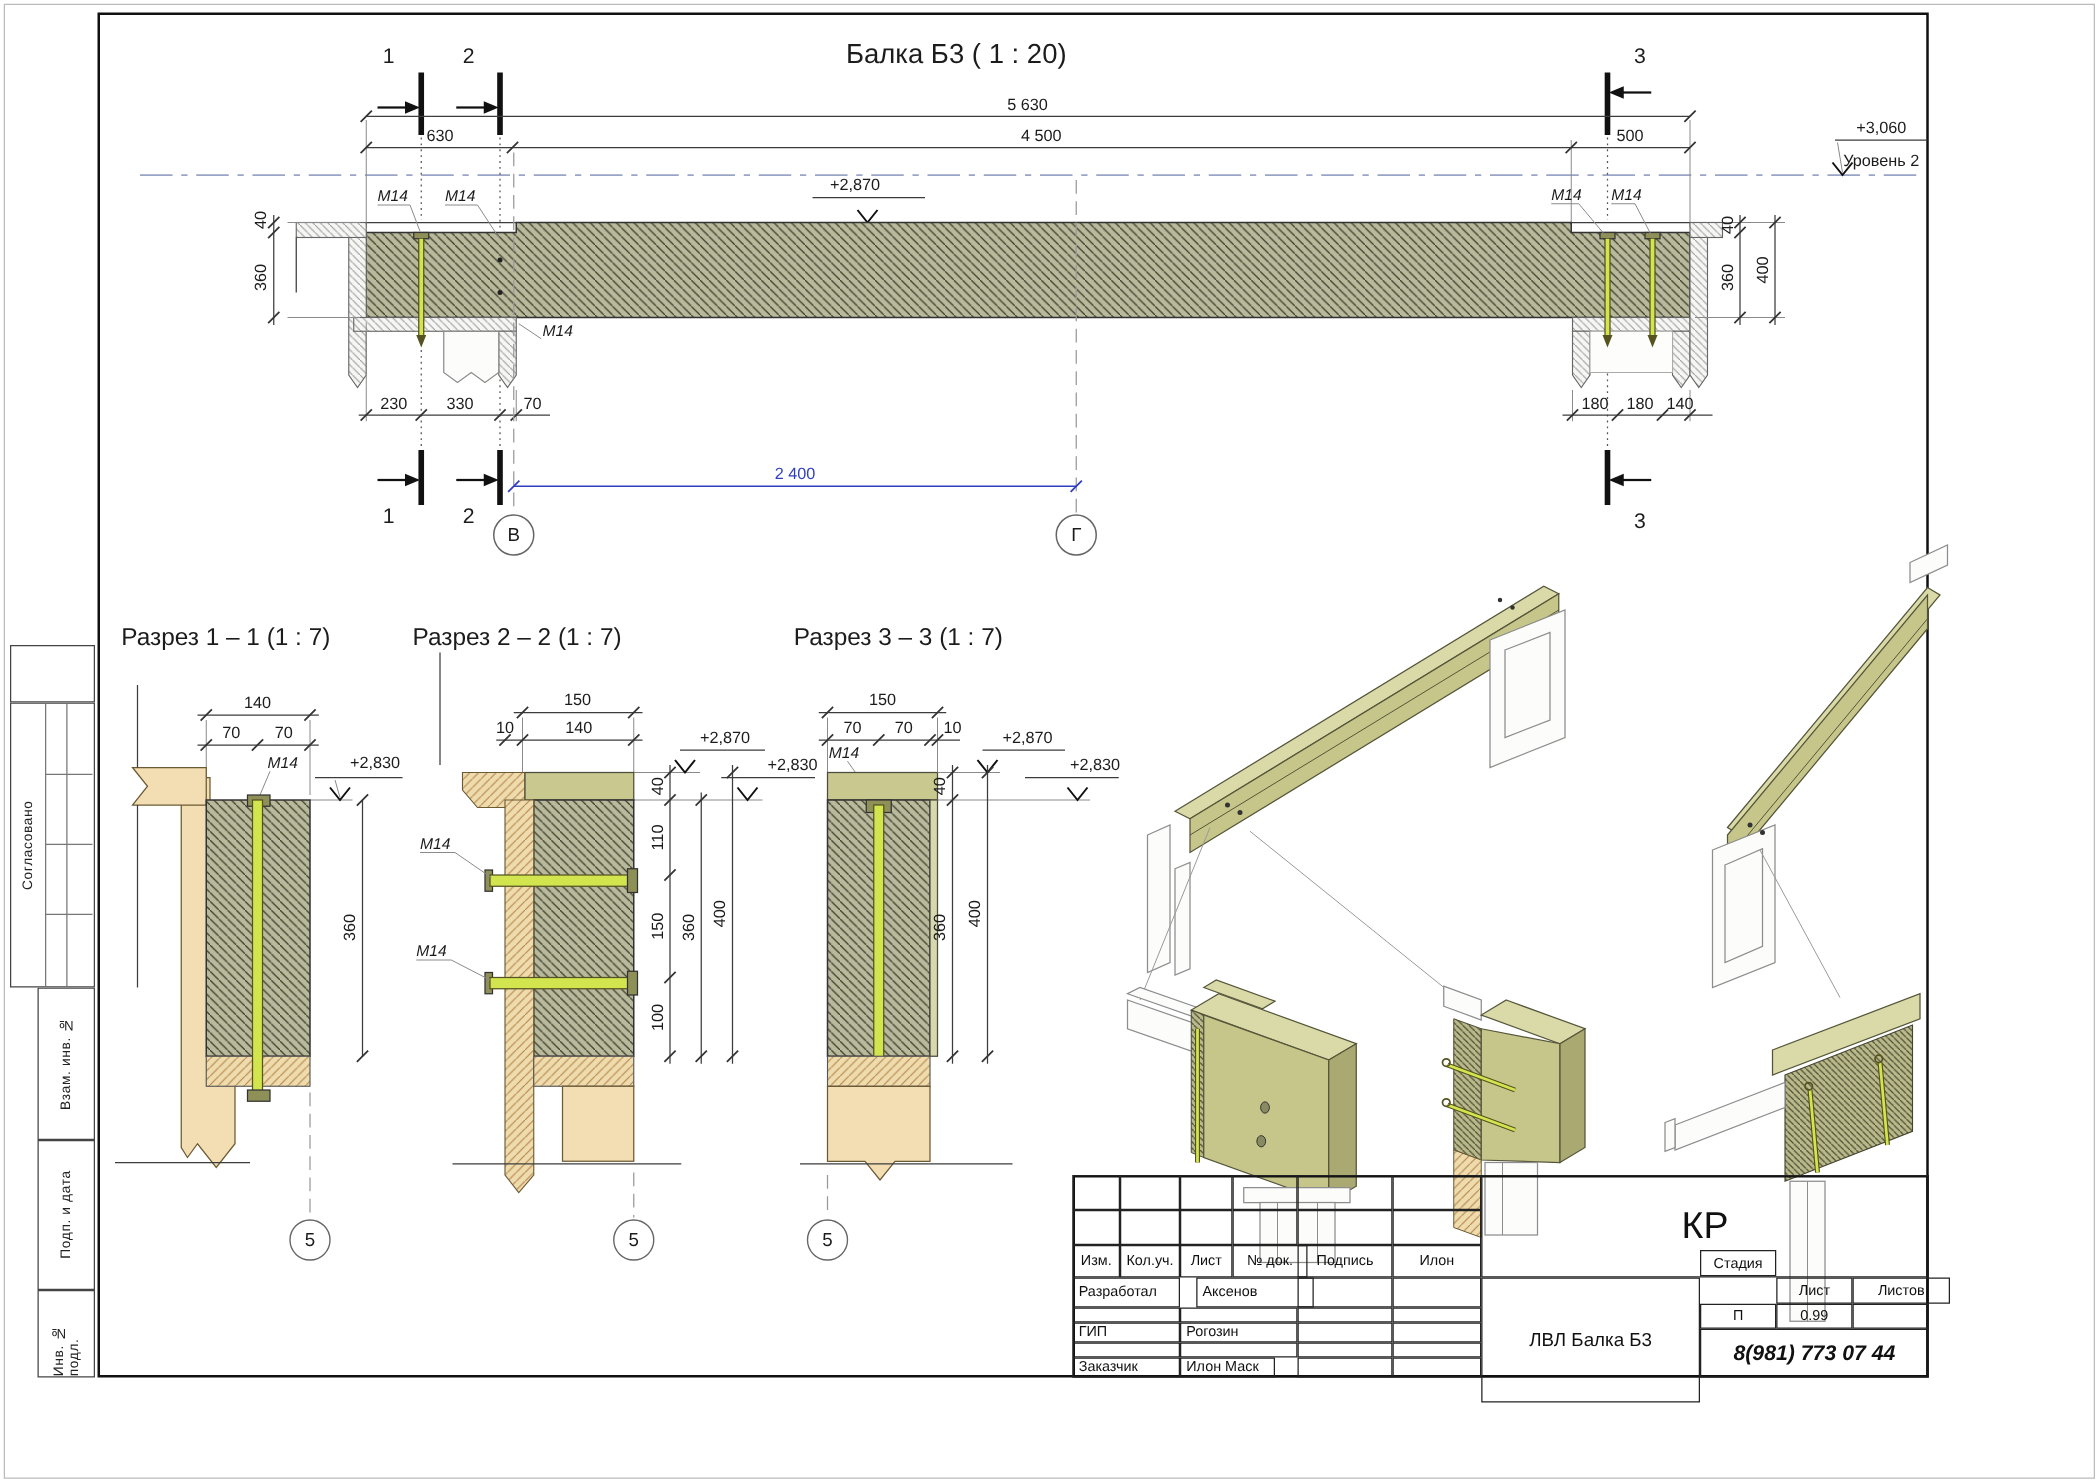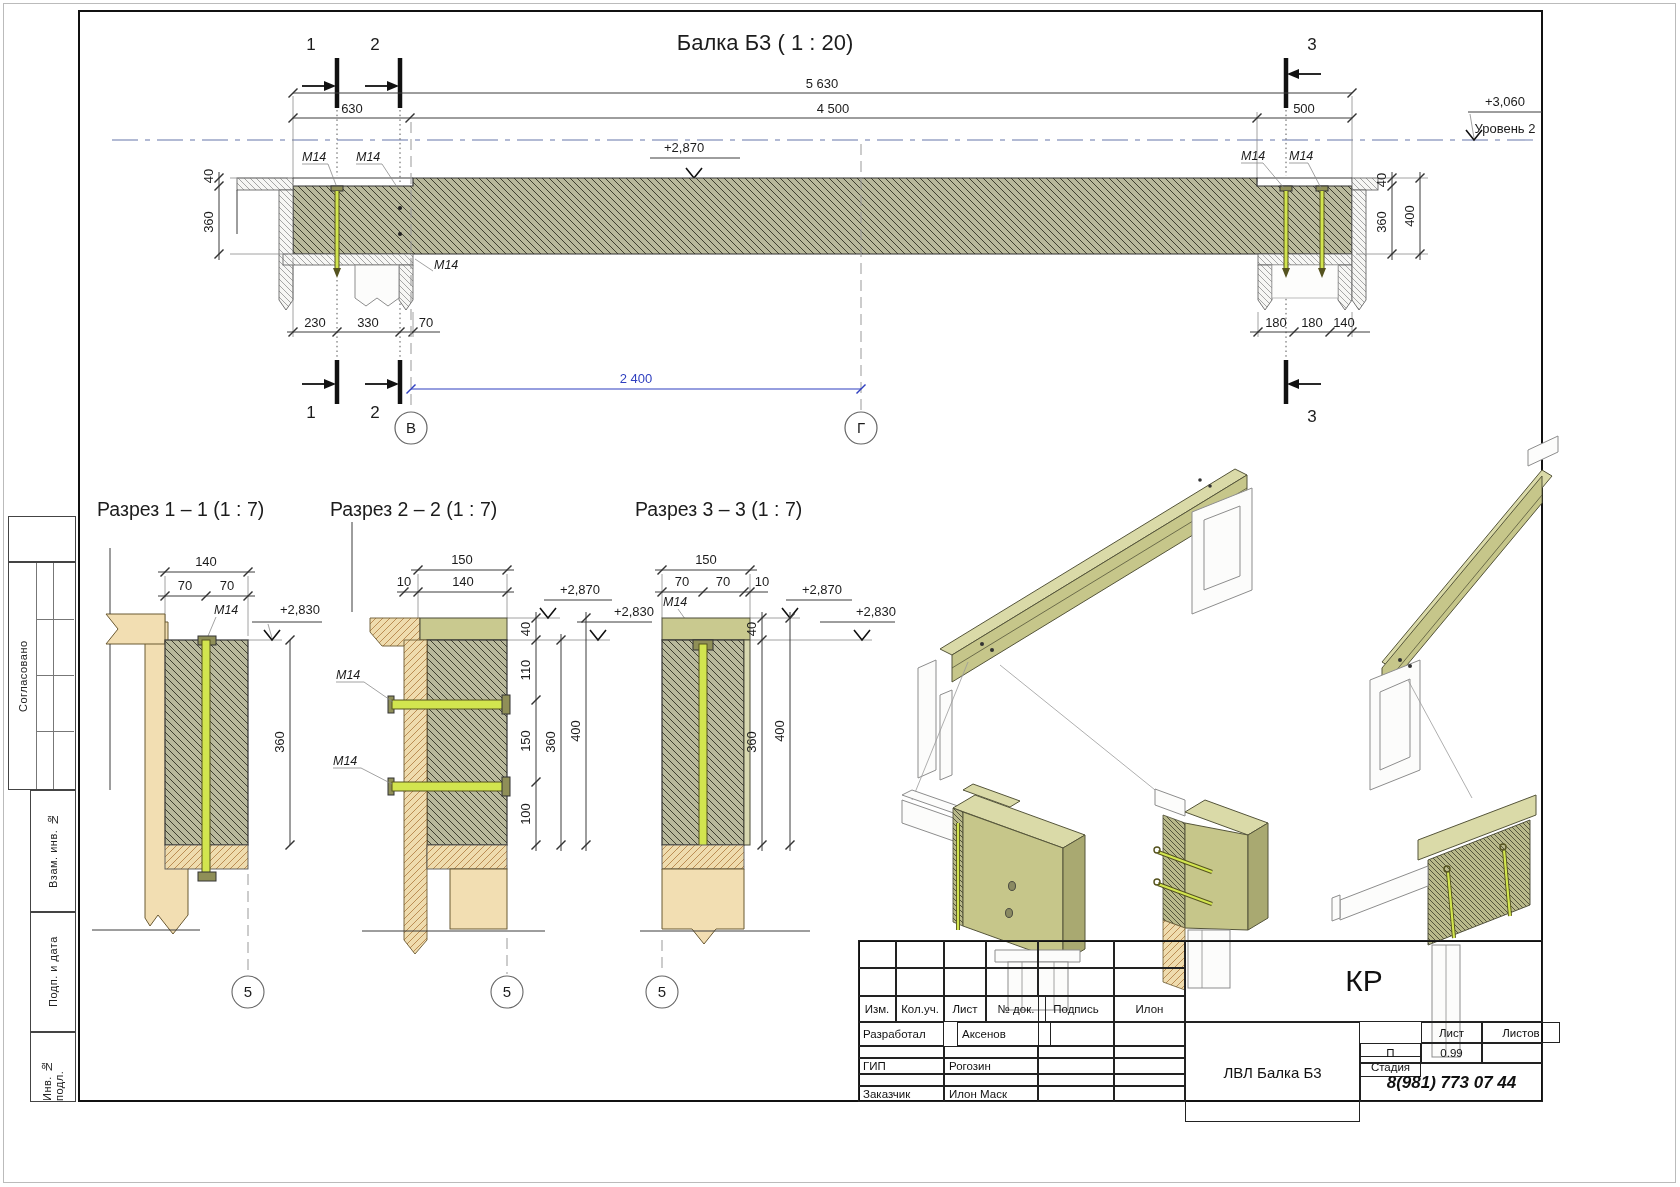--- a/index.html
+++ b/index.html
@@ -603,29 +603,29 @@
     <div class="cell" style="left:1114px;top:1046px;width:71px;height:12px;"></div>
     <div class="cell left" style="left:858px;top:1058px;width:86px;height:16px;">ГИП</div>
     <div class="cell left" style="left:944px;top:1058px;width:94px;height:16px;">Рогозин</div>
     <div class="cell" style="left:1038px;top:1058px;width:76px;height:16px;"></div>
     <div class="cell" style="left:1114px;top:1058px;width:71px;height:16px;"></div>
     <div class="cell" style="left:858px;top:1074px;width:86px;height:12px;"></div>
     <div class="cell" style="left:944px;top:1074px;width:94px;height:12px;"></div>
     <div class="cell" style="left:1038px;top:1074px;width:76px;height:12px;"></div>
     <div class="cell" style="left:1114px;top:1074px;width:71px;height:12px;"></div>
     <div class="cell left" style="left:858px;top:1086px;width:86px;height:16px;">Заказчик</div>
-    <div class="cell left" style="left:944px;top:1086px;width:94px;height:16px;">Илон Маск</div>
+    <div class="cell left" style="left:944px;top:1086px;width:76px;height:16px;">Илон Маск</div>
     <div class="cell" style="left:1038px;top:1086px;width:76px;height:16px;"></div>
     <div class="cell" style="left:1114px;top:1086px;width:71px;height:16px;"></div>
 
     <div class="cell big" style="left:1185px;top:940px;width:358px;height:82px;">КР</div>
 
     <div class="cell doc" style="left:1185px;top:1022px;width:175px;height:100px;">ЛВЛ Балка Б3</div>
 
-    <div class="cell" style="left:1360px;top:1056px;width:61px;height:21px;">Стадия</div>
+    <div class="cell" style="left:1360px;top:1000px;width:61px;height:21px;">Стадия</div>
     <div class="cell" style="left:1421px;top:1022px;width:61px;height:21px;">Лист</div>
     <div class="cell" style="left:1482px;top:1022px;width:78px;height:21px;">Листов</div>
     <div class="cell" style="left:1360px;top:1043px;width:61px;height:20px;">П</div>
     <div class="cell" style="left:1421px;top:1043px;width:61px;height:20px;">0.99</div>
     <div class="cell" style="left:1482px;top:1043px;width:61px;height:20px;"></div>
 
     <div class="cell phone" style="left:1360px;top:1063px;width:183px;height:39px;">8(981) 773 07 44</div>
   </div>
 </div>
 

